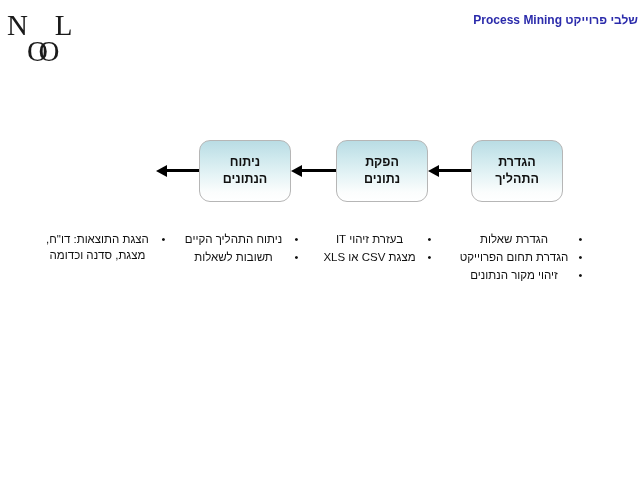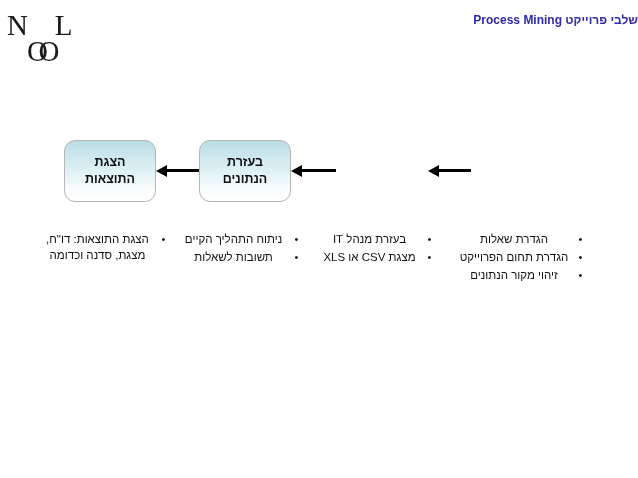--- a/index.html
+++ b/index.html
@@ -173,27 +173,31 @@
       <div class="head"></div>
     </div>
     <div class="flow-arrow" style="left: 156px; width: 43px;">
       <div class="shaft" style="width: 34px;"></div>
       <div class="head"></div>
     </div>
     <div class="flow-arrow" style="left: 428px; width: 43px;">
       <div class="shaft" style="width: 34px;"></div>
       <div class="head"></div>
     </div>
-    <div class="stage-box" style="left: 64px;">
-      <div class="stage-label">הצגת
-התוצאות</div>
-    </div>
     <div class="stage-box" style="left: 199px;">
-      <div class="stage-label">בעזרת
+      <div class="stage-label">ניתוח
 הנתונים</div>
+    </div>
+    <div class="stage-box" style="left: 336px;">
+      <div class="stage-label">הפקת
+נתונים</div>
+    </div>
+    <div class="stage-box" style="left: 471px;">
+      <div class="stage-label">הגדרת
+התהליך</div>
     </div>
   </div>
 
 <div id="bullets">
     <div class="bullet-col" style="left: 36px; width: 132px;">
       <div class="bullet-item">
         <span class="bullet-dot">•</span>
         <span class="bullet-text">הצגת התוצאות:
 דו"ח, מצגת,
 סדנה וכדומה</span>
@@ -206,21 +210,21 @@
 הקיים</span>
       </div>
       <div class="bullet-item">
         <span class="bullet-dot">•</span>
         <span class="bullet-text">תשובות לשאלות</span>
       </div>
     </div>
     <div class="bullet-col" style="left: 314px; width: 120px;">
       <div class="bullet-item">
         <span class="bullet-dot">•</span>
-        <span class="bullet-text">בעזרת מנהל IT</span>
+        <span class="bullet-text">בעזרת זיהוי IT</span>
       </div>
       <div class="bullet-item">
         <span class="bullet-dot">•</span>
         <span class="bullet-text">מצגת CSV  או
 XLS</span>
       </div>
     </div>
     <div class="bullet-col" style="left: 452px; width: 133px;">
       <div class="bullet-item">
         <span class="bullet-dot">•</span>

